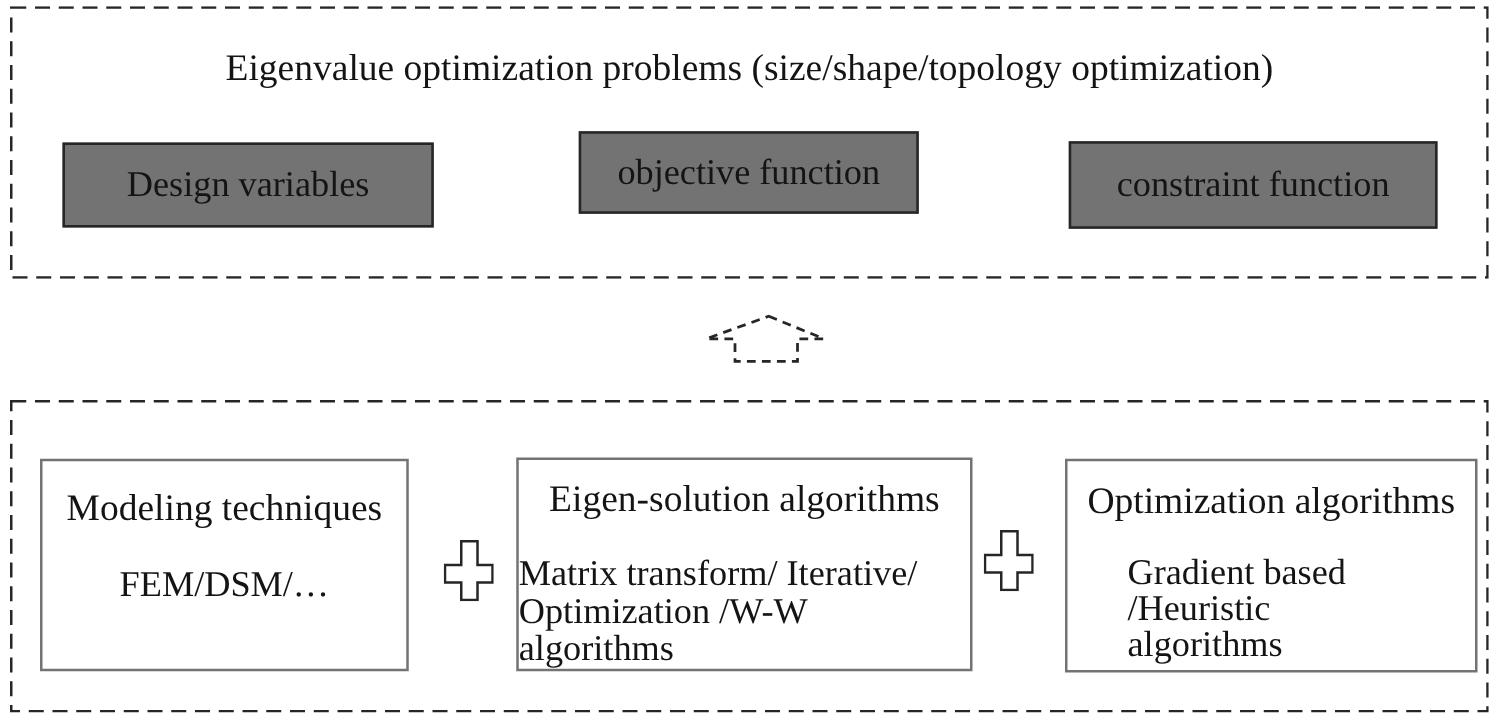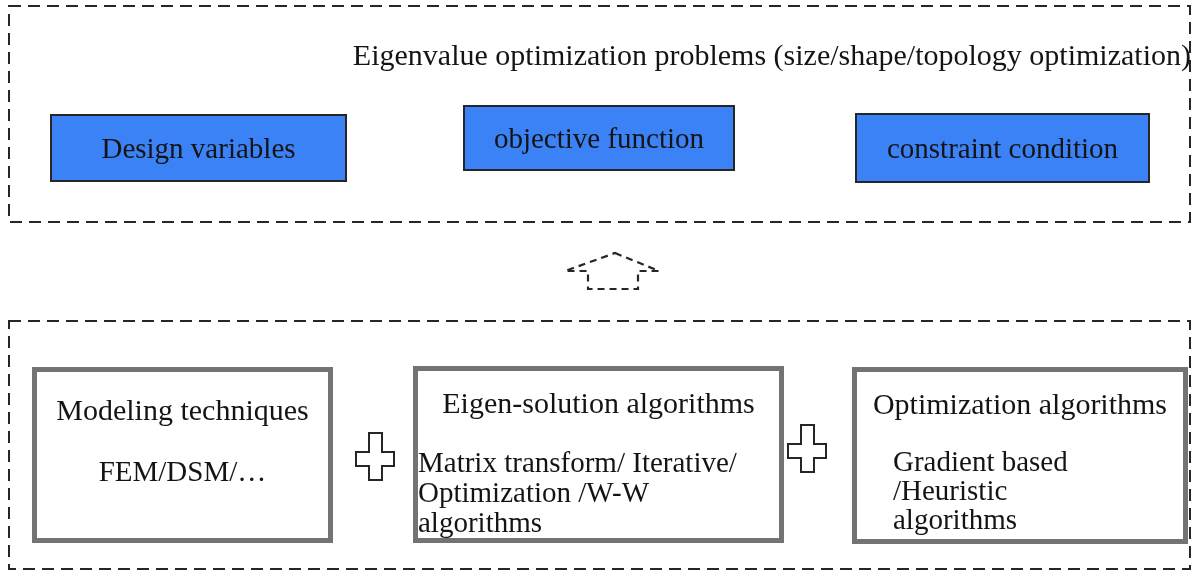--- a/index.html
+++ b/index.html
@@ -22,32 +22,32 @@
     stroke: #262626;
     stroke-width: 2;
     stroke-dasharray: 12 7;
   }
 
   .diagram-title {
     position: absolute;
     left: 0; top: 32px;
     width: 100%;
     margin: 0;
-    text-align: right;
+    text-align: center;
     font-size: 30px;
     font-weight: 400;
     line-height: 36px;
     white-space: nowrap;
   }
 
   
   .sbox {
     position: absolute;
     border: 2px solid #262626;
-    background: #3b82f6;
+    background: #737373;
     display: flex;
     align-items: center;
     justify-content: center;
     font-size: 29px;
     white-space: nowrap;
   }
   #boxA { left: 42px;  top: 109px; width: 293px; height: 64px; }
   #boxB { left: 455px; top: 100px; width: 268px; height: 62px; }
   #boxC { left: 847px; top: 108px; width: 291px; height: 66px; }
 
@@ -57,41 +57,41 @@
     fill: none;
     stroke: #262626;
     stroke-width: 2.2;
     stroke-dasharray: 7 5;
     stroke-linejoin: miter;
   }
 
   
   .mbox {
     position: absolute;
-    border: 5px solid #737373;
+    border: 2px solid #737373;
     background: #ffffff;
   }
   #box1 { left: 24px;  top: 47px; width: 291px; height: 166px; }
   #box2 { left: 405px; top: 46px; width: 361px; height: 167px; }
   #box3 { left: 844px; top: 47px; width: 326px; height: 167px; }
 
   .mtitle {
     text-align: center;
     font-size: 30px;
     line-height: 36px;
     white-space: nowrap;
   }
   #box1 .mtitle { margin-top: 20px; }
   #box2 .mtitle { margin-top: 14px; }
   #box3 .mtitle { margin-top: 14px; }
 
   .mdetail { font-size: 29px; line-height: 30px; }
   #box1 .mdetail { margin-top: 28px; text-align: center; }
   #box2 .mdetail { margin-top: 26px; }
-  #box3 .mdetail { margin-top: 25px; padding-left: 36px; line-height: 29px; }
+  #box3 .mdetail { margin-top: 25px; padding-left: 48px; line-height: 29px; }
 
   .plus { position: absolute; }
   #plus1 { left: 347px; top: 112px; }
   #plus2 { left: 779px; top: 104px; }
   .plus path {
     fill: #ffffff;
     stroke: #262626;
     stroke-width: 2;
     stroke-linejoin: miter;
   }
@@ -107,21 +107,21 @@
     </svg>
     <h1 class="diagram-title">Eigenvalue optimization problems (size/shape/topology optimization)</h1>
 
     <div class="sbox" id="boxA">
       <span>Design variables</span>
     </div>
     <div class="sbox" id="boxB">
       <span>objective function</span>
     </div>
     <div class="sbox" id="boxC">
-      <span>constraint condition</span>
+      <span>constraint function</span>
     </div>
   </section>
 
   <svg id="up-arrow" width="98" height="40" viewBox="0 0 98 40" aria-hidden="true">
     <path d="M52 2 L96 20 L75 20 L75 38 L25 38 L25 20 L2 20 Z"></path>
   </svg>
 
   <section class="section" id="bottom-section">
     <svg class="dash-rect" width="1183" height="250" aria-hidden="true">
       <rect x="1" y="1" width="1181" height="248"></rect>

